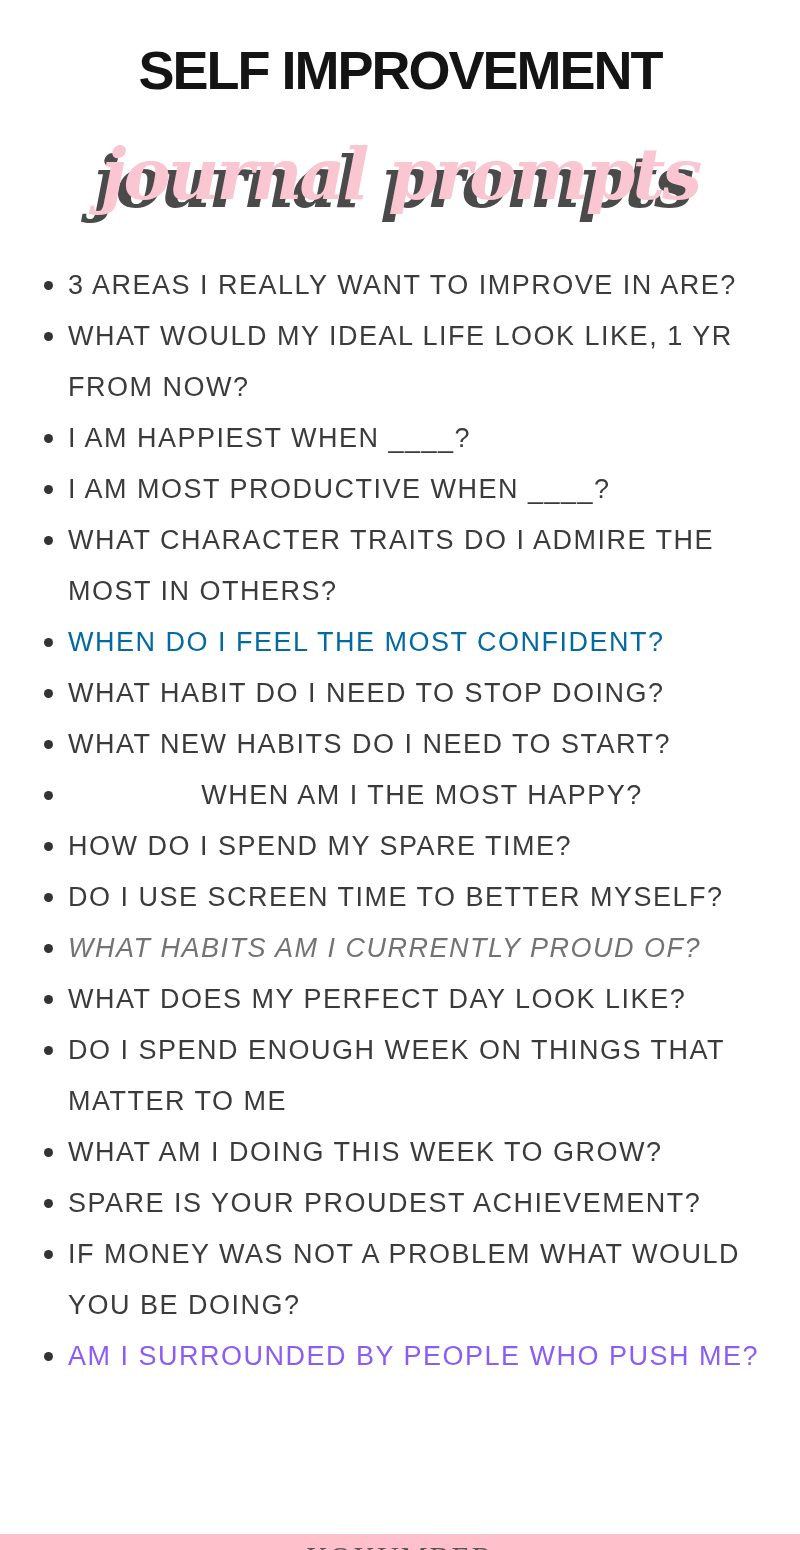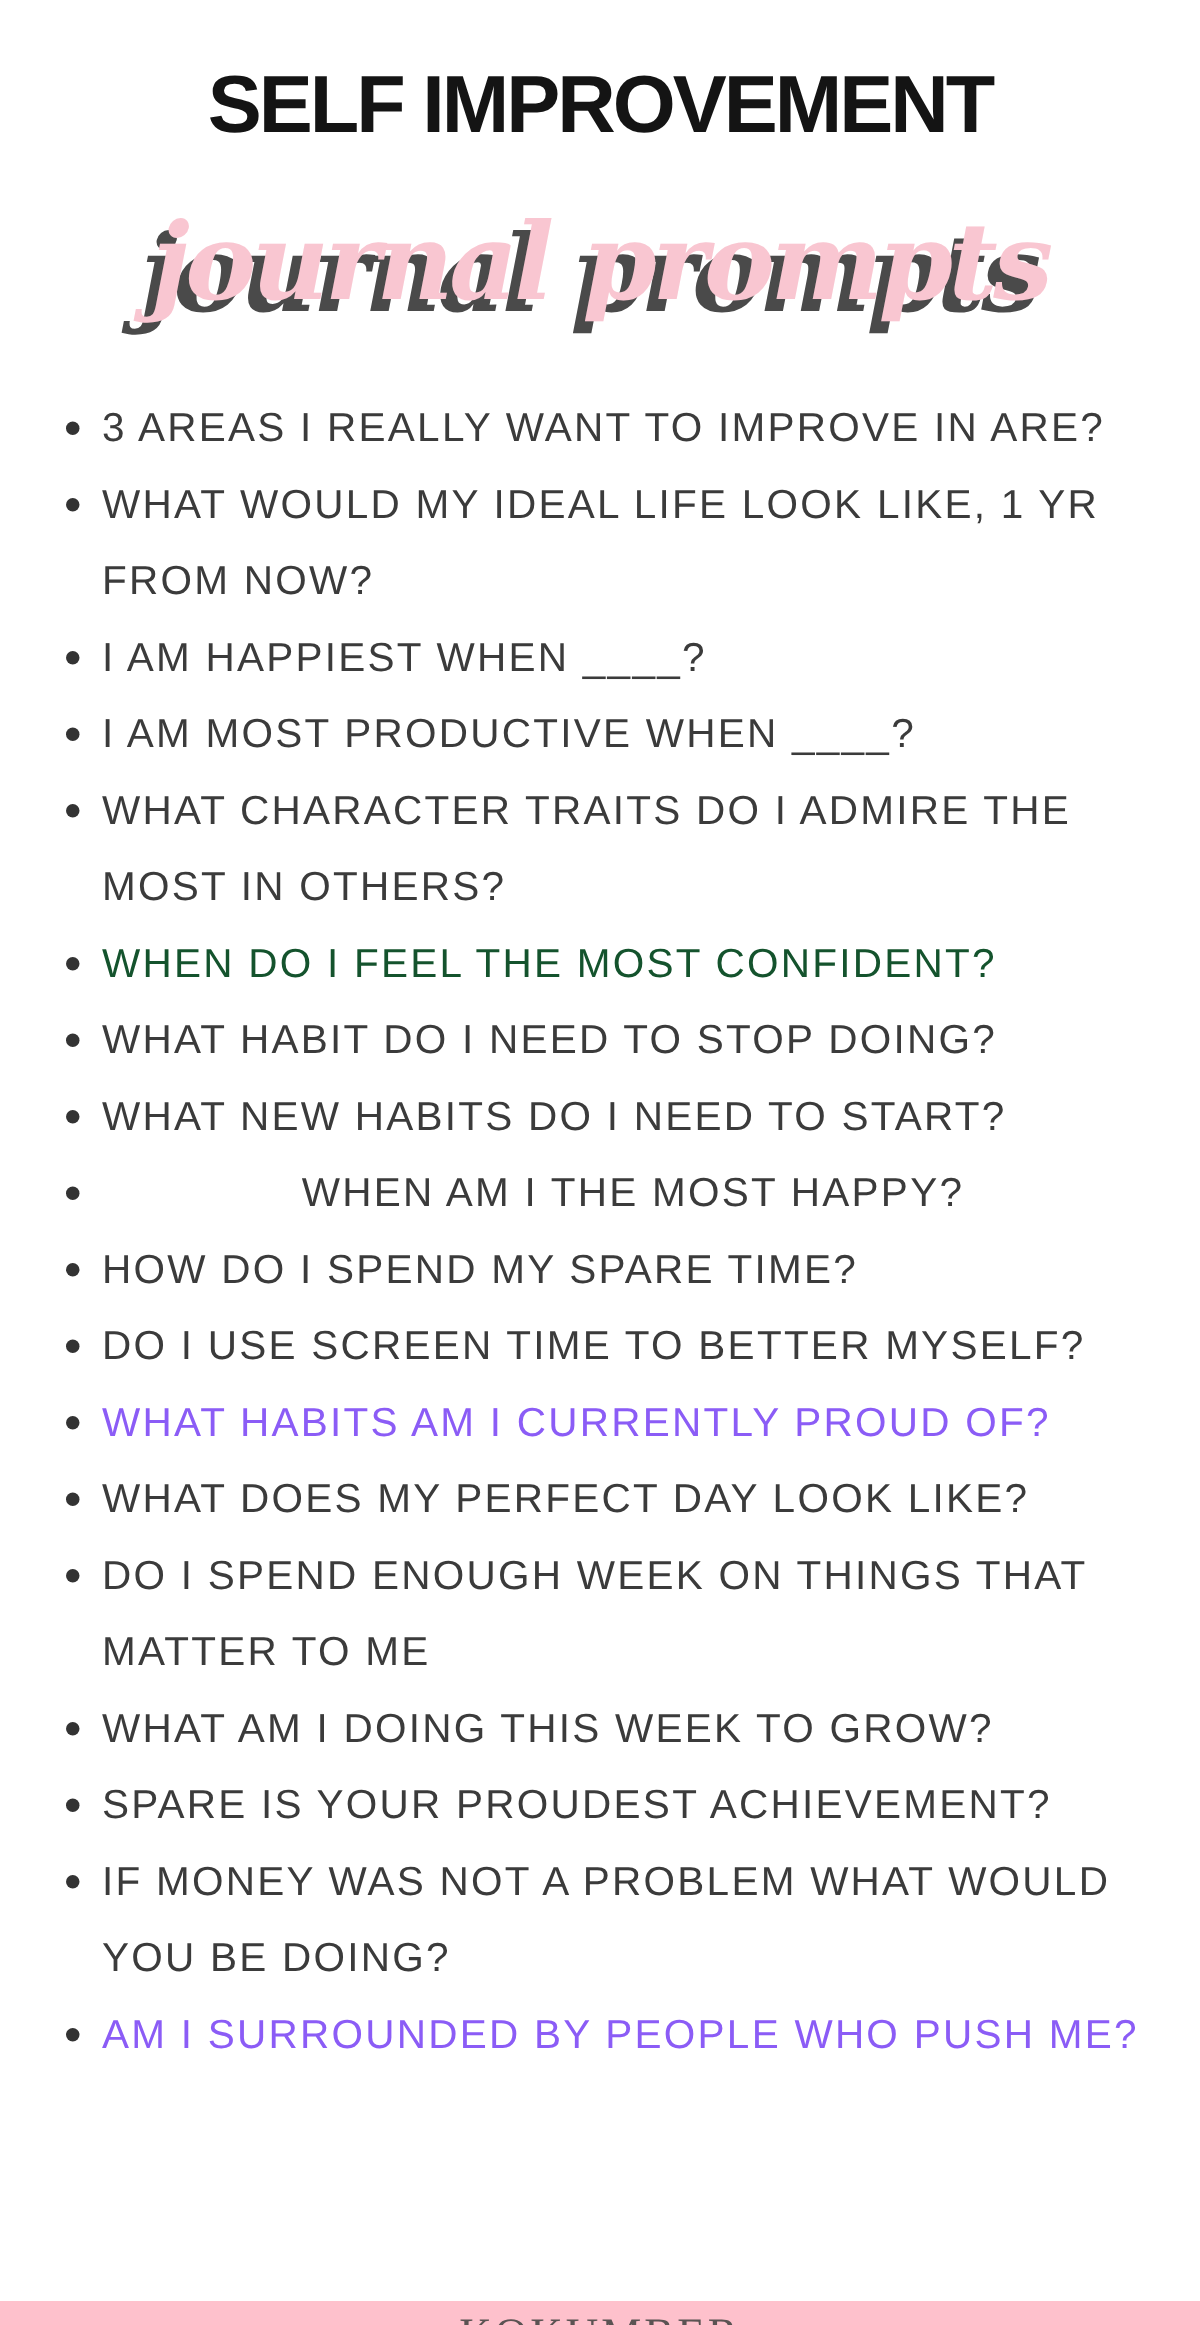--- a/index.html
+++ b/index.html
@@ -105,21 +105,21 @@
     </li>
     <li style="color: rgb(59, 59, 59);">
       <span class="dot" style="background: rgb(51, 51, 51);"></span>
       <span class="txt">I AM MOST PRODUCTIVE WHEN ____?</span>
     </li>
     <li style="color: rgb(59, 59, 59);">
       <span class="dot" style="background: rgb(51, 51, 51);"></span>
       <span class="txt">WHAT CHARACTER TRAITS DO I ADMIRE THE
 MOST IN OTHERS?</span>
     </li>
-    <li style="color: #14532d;">
+    <li style="color: #0369a1;">
       <span class="dot" style="background: rgb(51, 51, 51);"></span>
       <span class="txt">WHEN DO I FEEL THE MOST CONFIDENT?</span>
     </li>
     <li style="color: rgb(59, 59, 59);">
       <span class="dot" style="background: rgb(51, 51, 51);"></span>
       <span class="txt">WHAT HABIT DO I NEED TO STOP DOING?</span>
     </li>
     <li style="color: rgb(59, 59, 59);">
       <span class="dot" style="background: rgb(51, 51, 51);"></span>
       <span class="txt">WHAT NEW HABITS DO I NEED TO START?</span>
@@ -129,21 +129,21 @@
       <span class="txt">WHEN AM I THE MOST HAPPY?</span>
     </li>
     <li style="color: rgb(59, 59, 59);">
       <span class="dot" style="background: rgb(51, 51, 51);"></span>
       <span class="txt">HOW DO I SPEND MY SPARE TIME?</span>
     </li>
     <li style="color: rgb(59, 59, 59);">
       <span class="dot" style="background: rgb(51, 51, 51);"></span>
       <span class="txt">DO I USE SCREEN TIME TO BETTER MYSELF?</span>
     </li>
-    <li style="color: #8b5cf6;">
+    <li style="color: #737373; font-style: italic;">
       <span class="dot" style="background: rgb(51, 51, 51);"></span>
       <span class="txt">WHAT HABITS AM I CURRENTLY PROUD OF?</span>
     </li>
     <li style="color: rgb(59, 59, 59);">
       <span class="dot" style="background: rgb(51, 51, 51);"></span>
       <span class="txt">WHAT DOES MY PERFECT DAY LOOK LIKE?</span>
     </li>
     <li style="color: rgb(59, 59, 59);">
       <span class="dot" style="background: rgb(51, 51, 51);"></span>
       <span class="txt">DO I SPEND ENOUGH WEEK ON THINGS THAT

